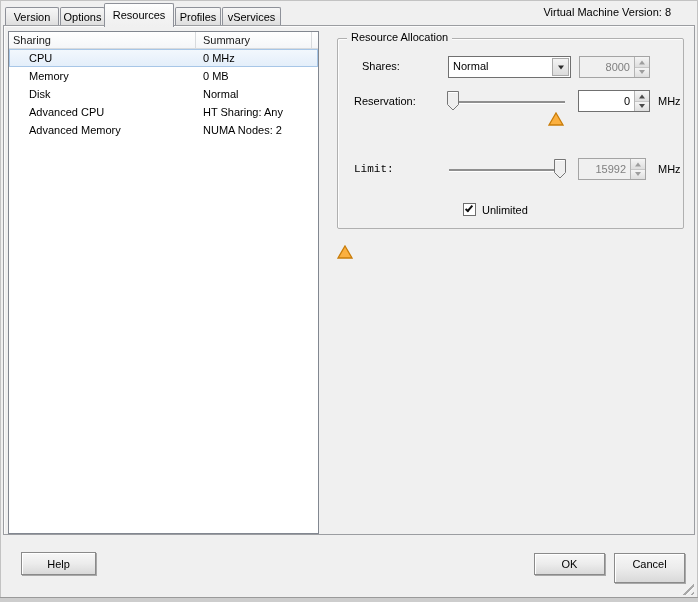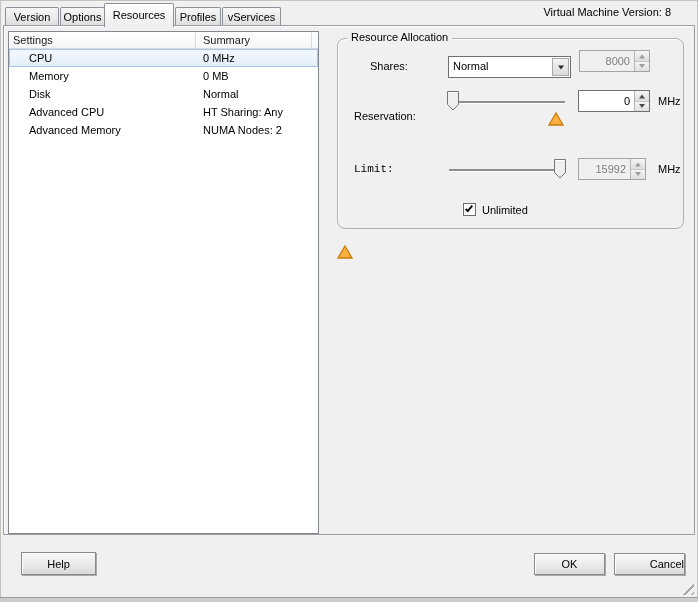--- a/index.html
+++ b/index.html
@@ -63,21 +63,21 @@
   .lrow .c1 { width:187px; padding-left:20px; }
   .lrow .c2 { padding-left:7px; }
   .lrow.selected {
     background:linear-gradient(#f3f8fd,#e3eefa);
     box-shadow:inset 0 0 0 1px #a7c6e7;
   }
 
   
   .groupbox {
     position:absolute; left:333px; top:12px; width:347px; height:191px;
-    border:1px solid #b0b0b0; border-radius:8px;
+    border:1px solid #b0b0b0; border-radius:2px;
     box-shadow:1px 1px 0 #fdfdfd inset;
   }
   .groupbox-title {
     position:absolute; left:9px; top:-8px; background:#f0f0f0; padding:0 4px;
   }
   .flabel { position:absolute; line-height:13px; }
 
   
   .combo {
     position:absolute; width:123px; height:22px;
@@ -144,21 +144,21 @@
   
   .btn {
     position:absolute;
     border:1px solid #8a8a8a;
     background:linear-gradient(#f7f7f7,#ececec 50%,#d9d9d9);
     box-shadow:inset 1px 1px 0 #ffffff, 1px 1px 0 #a8a8a8;
     text-align:center; cursor:default;margin-left:12px;
   }
   .btn-help   { left:9px;  top:552px; width:75px; height:23px; line-height:22px; }
   .btn-ok     { left:522px; top:553px; width:71px; height:22px; line-height:21px; }
-  .btn-cancel { left:602px; top:553px; width:71px; height:22px; line-height:21px;text-align:right; }
+  .btn-cancel { left:602px; top:553px; width:71px; height:30px; line-height:21px; }
 
   .resize-grip {
     position:absolute; right:4px; bottom:7px; width:15px; height:13px;
     background:repeating-linear-gradient(135deg,
       transparent 0 2px, #a9a9a9 2px 3.5px, #f4f4f4 3.5px 5px);
     clip-path:polygon(100% 0, 100% 100%, 0 100%);
   }
 </style>
 </head>
 <body>
@@ -169,21 +169,21 @@
 <div class="tab" style="left:60px; width:45px;">Options</div>
 <div class="tab active" style="left:104px; width:70px;">Resources</div>
 <div class="tab" style="left:175px; width:46px;">Profiles</div>
 <div class="tab" style="left:222px; width:59px;">vServices</div>
 <div class="version-label">Virtual Machine Version: 8</div>
 
 <div class="tab-page">
 
   <div class="list">
     <div class="list-header">
-      <div class="hcol c1">Settings</div>
+      <div class="hcol c1">Sharing</div>
       <div class="hcol c2">Summary</div>
       <div class="hcol cf"></div>
     </div>
     <div class="lrow selected">
       <div class="c1">CPU</div>
       <div class="c2">0 MHz</div>
     </div>
     <div class="lrow">
       <div class="c1">Memory</div>
       <div class="c2">0 MB</div>
@@ -198,40 +198,40 @@
     </div>
     <div class="lrow">
       <div class="c1">Advanced Memory</div>
       <div class="c2">NUMA Nodes: 2</div>
     </div>
   </div>
 
   <div class="groupbox">
     <div class="groupbox-title">Resource Allocation</div>
 
-    <div class="flabel" style="left:32px; top:21px;">Shares:</div>
+    <div class="flabel" style="left:24px; top:21px;">Shares:</div>
     <div class="combo" style="left:110px; top:17px;">
       <span class="combo-text">Normal</span>
       <span class="combo-btn">
           <span class="arrow-down"></span>
         </span>
     </div>
-    <div class="spin disabled" style="left:241px; top:11px; width:71px;">
+    <div class="spin disabled" style="left:241px; top:17px; width:71px;">
       <span class="spin-value">8000</span>
       <span class="spin-btns">
         <span class="sbtn up">
             <span class="tri-up"></span>
           </span>
         <span class="sbtn dn">
             <span class="tri-dn"></span>
           </span>
       </span>
     </div>
 
-    <div class="flabel" style="left:16px; top:56px;margin-top:15px;">Reservation:</div>
+    <div class="flabel" style="left:16px; top:56px;">Reservation:</div>
     <div class="slider-track" style="left:111px; top:62px; width:116px;"></div>
     <div class="slider-thumb" style="left:109px; top:52px;">
       <svg width="12" height="20" viewBox="0 0 12 20">
         <path d="M0.5 0.5 H11.5 V13.5 L6 19 L0.5 13.5 Z" fill="#efefef" stroke="#767676"></path>
         <path d="M1.5 1.5 H10.5" stroke="#ffffff"></path>
       </svg>
     </div>
     <div class="spin" style="left:240px; top:51px; width:72px;">
       <span class="spin-value">0</span>
       <span class="spin-btns">

